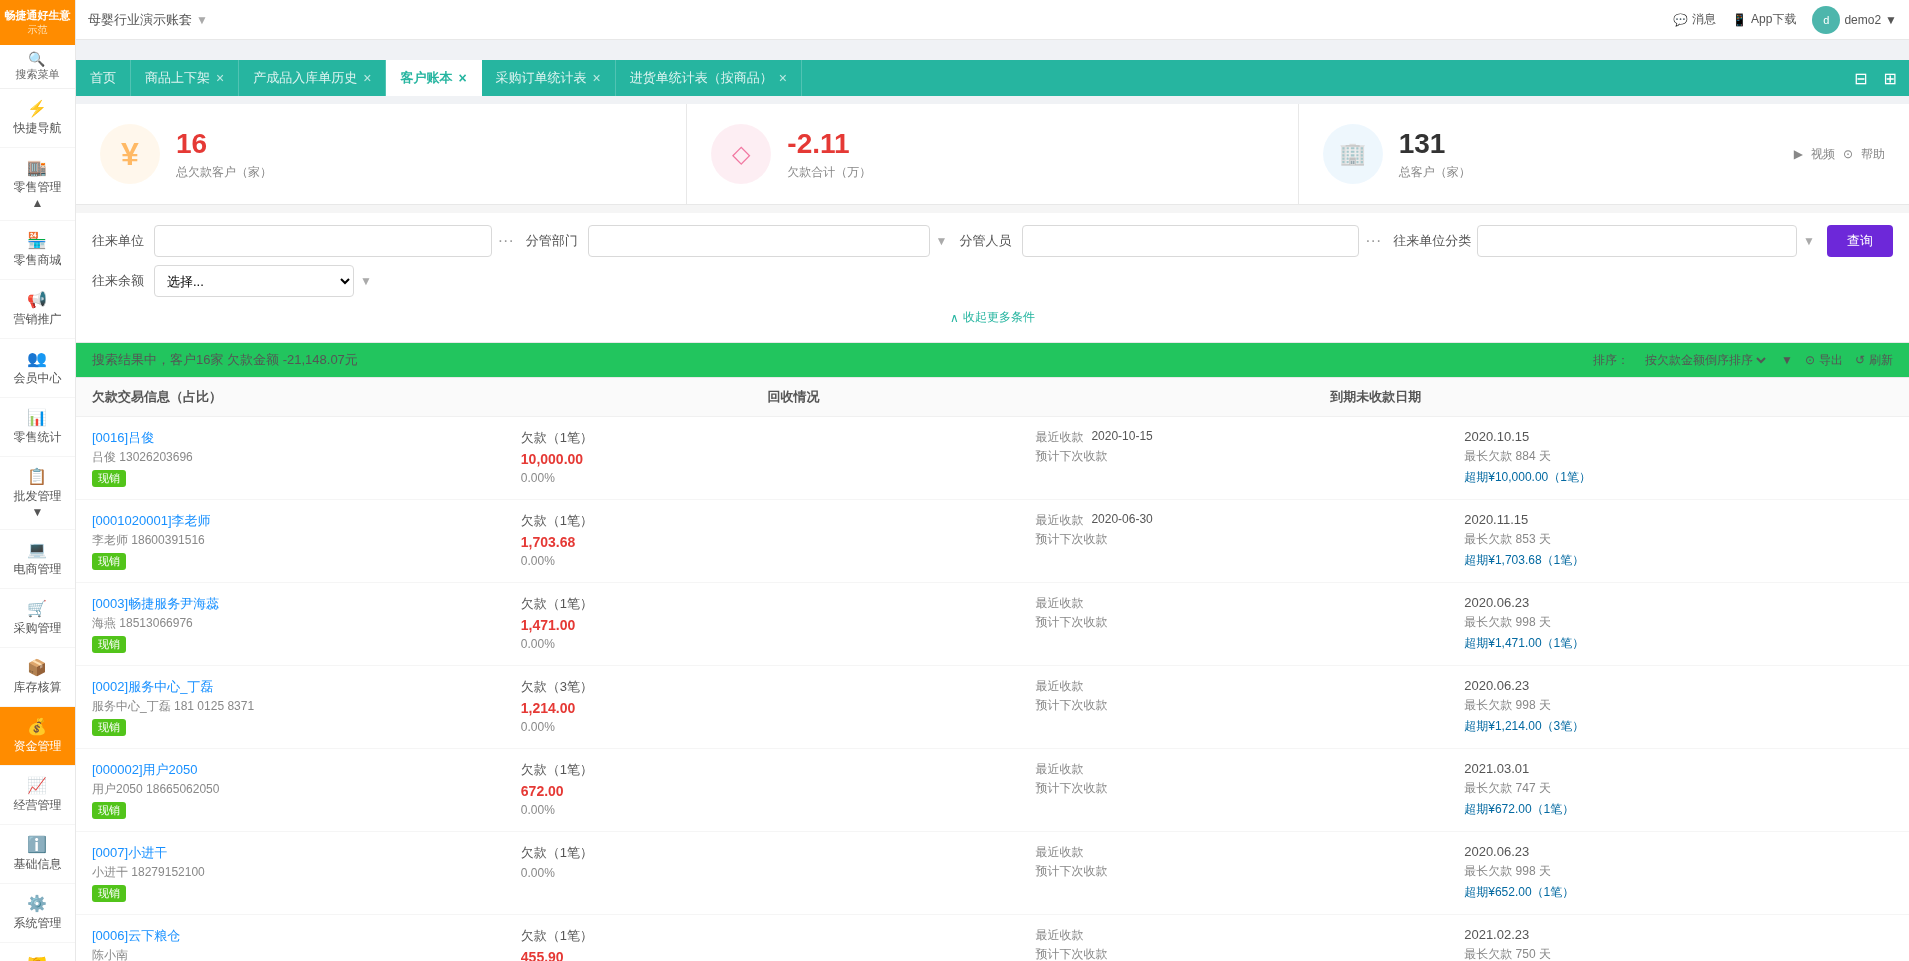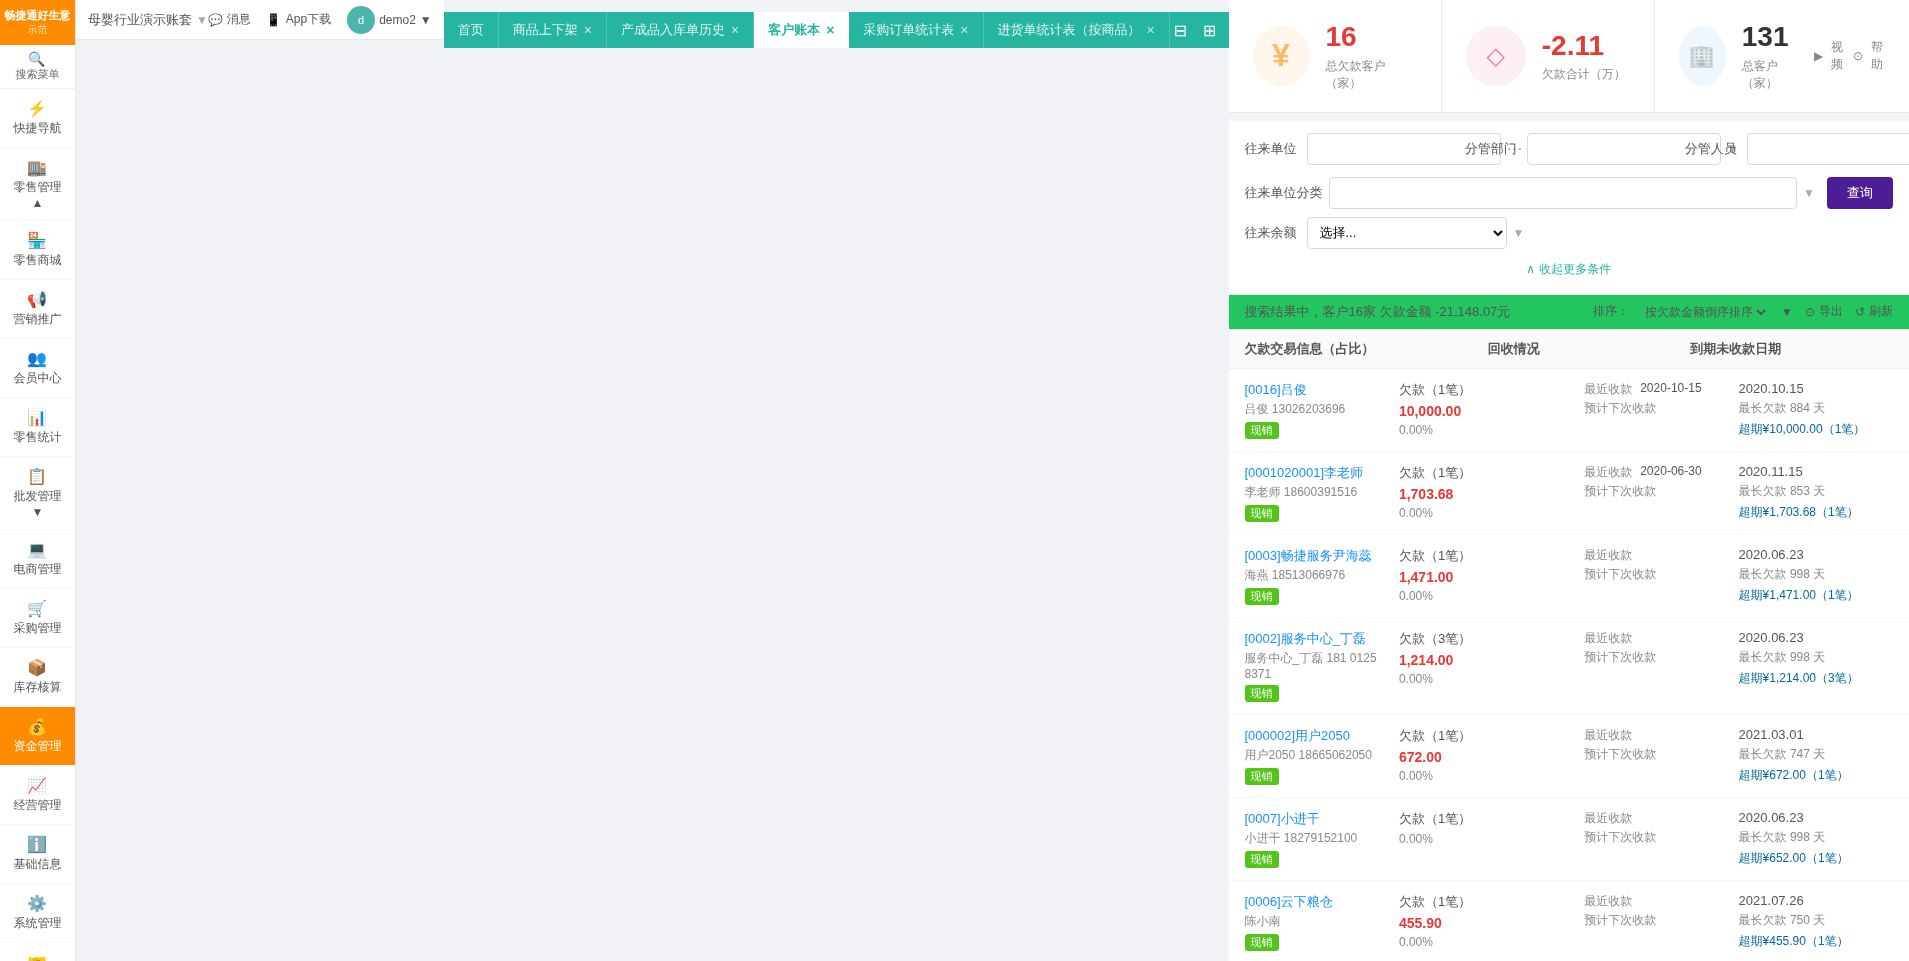--- a/index.html
+++ b/index.html
@@ -9,21 +9,21 @@
     .sidebar { width: 76px; background: #fff; display: flex; flex-direction: column; align-items: flex-end; border-right: 1px solid #e8e8e8; height: 100vh; overflow-y: auto; flex-shrink: 0; }
     .sidebar-logo { width: 100%; background: #ff8c00; padding: 8px 0; text-align: center; }
     .sidebar-logo-text { color: white; font-size: 11px; font-weight: bold; }
     .sidebar-logo-sub { color: #ffe0b2; font-size: 10px; }
     .sidebar-search { width: 100%; padding: 6px 4px; border-bottom: 1px solid #f0f0f0; text-align: center; font-size: 11px; color: #666; cursor: pointer; }
     .sidebar-item { width: 100%; padding: 10px 4px; text-align: center; font-size: 12px; color: #555; cursor: pointer; display: flex; flex-direction: column; align-items: center; border-bottom: 1px solid #f5f5f5; }
     .sidebar-item.active { background: #ff8c00; color: white; }
     .sidebar-item-icon { font-size: 16px; margin-bottom: 2px; }
 
     
-    .main { flex: 1; display: flex; flex-direction: row; height: 100vh; overflow: hidden; }
+    .main { flex: 1; display: flex; flex-direction: column; height: 100vh; overflow: hidden; gap: 8px; }
 
     
     .topbar { height: 40px; background: #fff; display: flex; align-items: center; justify-content: space-between; padding: 0 12px; border-bottom: 1px solid #e8e8e8; flex-shrink: 0; }
     .topbar-left { display: flex; align-items: center; gap: 4px; font-size: 12px; color: #666; }
     .topbar-right { display: flex; align-items: center; gap: 16px; font-size: 12px; color: #555; }
     .topbar-right-item { display: flex; align-items: center; gap: 4px; cursor: pointer; }
     .avatar { width: 28px; height: 28px; border-radius: 50%; background: #4db6ac; display: flex; align-items: center; justify-content: center; color: white; font-size: 11px; }
 
     
     .tabbar { height: 36px; background: #26b5a0; display: flex; align-items: center; padding: 0 0 0 0; flex-shrink: 0; overflow-x: auto; margin-top: 12px; }
@@ -54,21 +54,21 @@
 
     
     .filter-area { background: white; padding: 12px 16px; border-bottom: 1px solid #e8e8e8; margin-top: 8px; }
     .filter-row { display: flex; align-items: center; gap: 12px; margin-bottom: 8px; flex-wrap: wrap; }
     .filter-item { display: flex; align-items: center; gap: 6px; flex: 1; min-width: 180px; }
     .filter-label { font-size: 13px; color: #555; white-space: nowrap; min-width: 56px; }
     .filter-input { flex: 1; height: 32px; border: 1px solid #d9d9d9; border-radius: 4px; padding: 0 8px; font-size: 13px; outline: none; }
     .filter-select { flex: 1; height: 32px; border: 1px solid #d9d9d9; border-radius: 4px; padding: 0 8px; font-size: 13px; outline: none; background: white; }
     .filter-dots { color: #999; font-size: 16px; cursor: pointer; }
     .filter-arrow { color: #aaa; font-size: 12px; cursor: pointer; }
-    .btn-query { background: #4c1d95; color: white; border: none; border-radius: 4px; padding: 0 20px; height: 32px; font-size: 13px; cursor: pointer; }
+    .btn-query { background: #6d28d9; color: white; border: none; border-radius: 4px; padding: 0 20px; height: 32px; font-size: 13px; cursor: pointer; }
     .collapse-row { display: flex; justify-content: center; padding: 4px 0; }
     .collapse-btn { color: #26b5a0; font-size: 12px; cursor: pointer; display: flex; align-items: center; gap: 4px; }
 
     
     .result-bar { display: flex; align-items: center; justify-content: space-between; padding: 8px 16px; background: #22c55e; border-bottom: 1px solid #e8e8e8; font-size: 13px; color: #555; }
     .result-actions { display: flex; align-items: center; gap: 12px; color: #555; font-size: 12px; }
     .result-action { display: flex; align-items: center; gap: 4px; cursor: pointer; color: #555; }
     .sort-select { font-size: 12px; color: #555; border: none; outline: none; background: transparent; cursor: pointer; }
 
     
@@ -504,21 +504,21 @@
         </div>
         <div class="return-info col-return">
           <div class="return-item">
             <span class="return-label">最近收款</span>
           </div>
           <div class="return-item">
             <span class="return-label">预计下次收款</span>
           </div>
         </div>
         <div class="due-info col-due">
-          <div class="due-date">2021.07.26</div>
+          <div class="due-date">2021.02.23</div>
           <div style="font-size:12px; color:#888; margin-top:4px;">最长欠款 750 天</div>
           <div class="due-overdue">超期¥455.90（1笔）</div>
         </div>
       </div>
 
     </div>
   </div>
 </div>
 
 </body></html>

